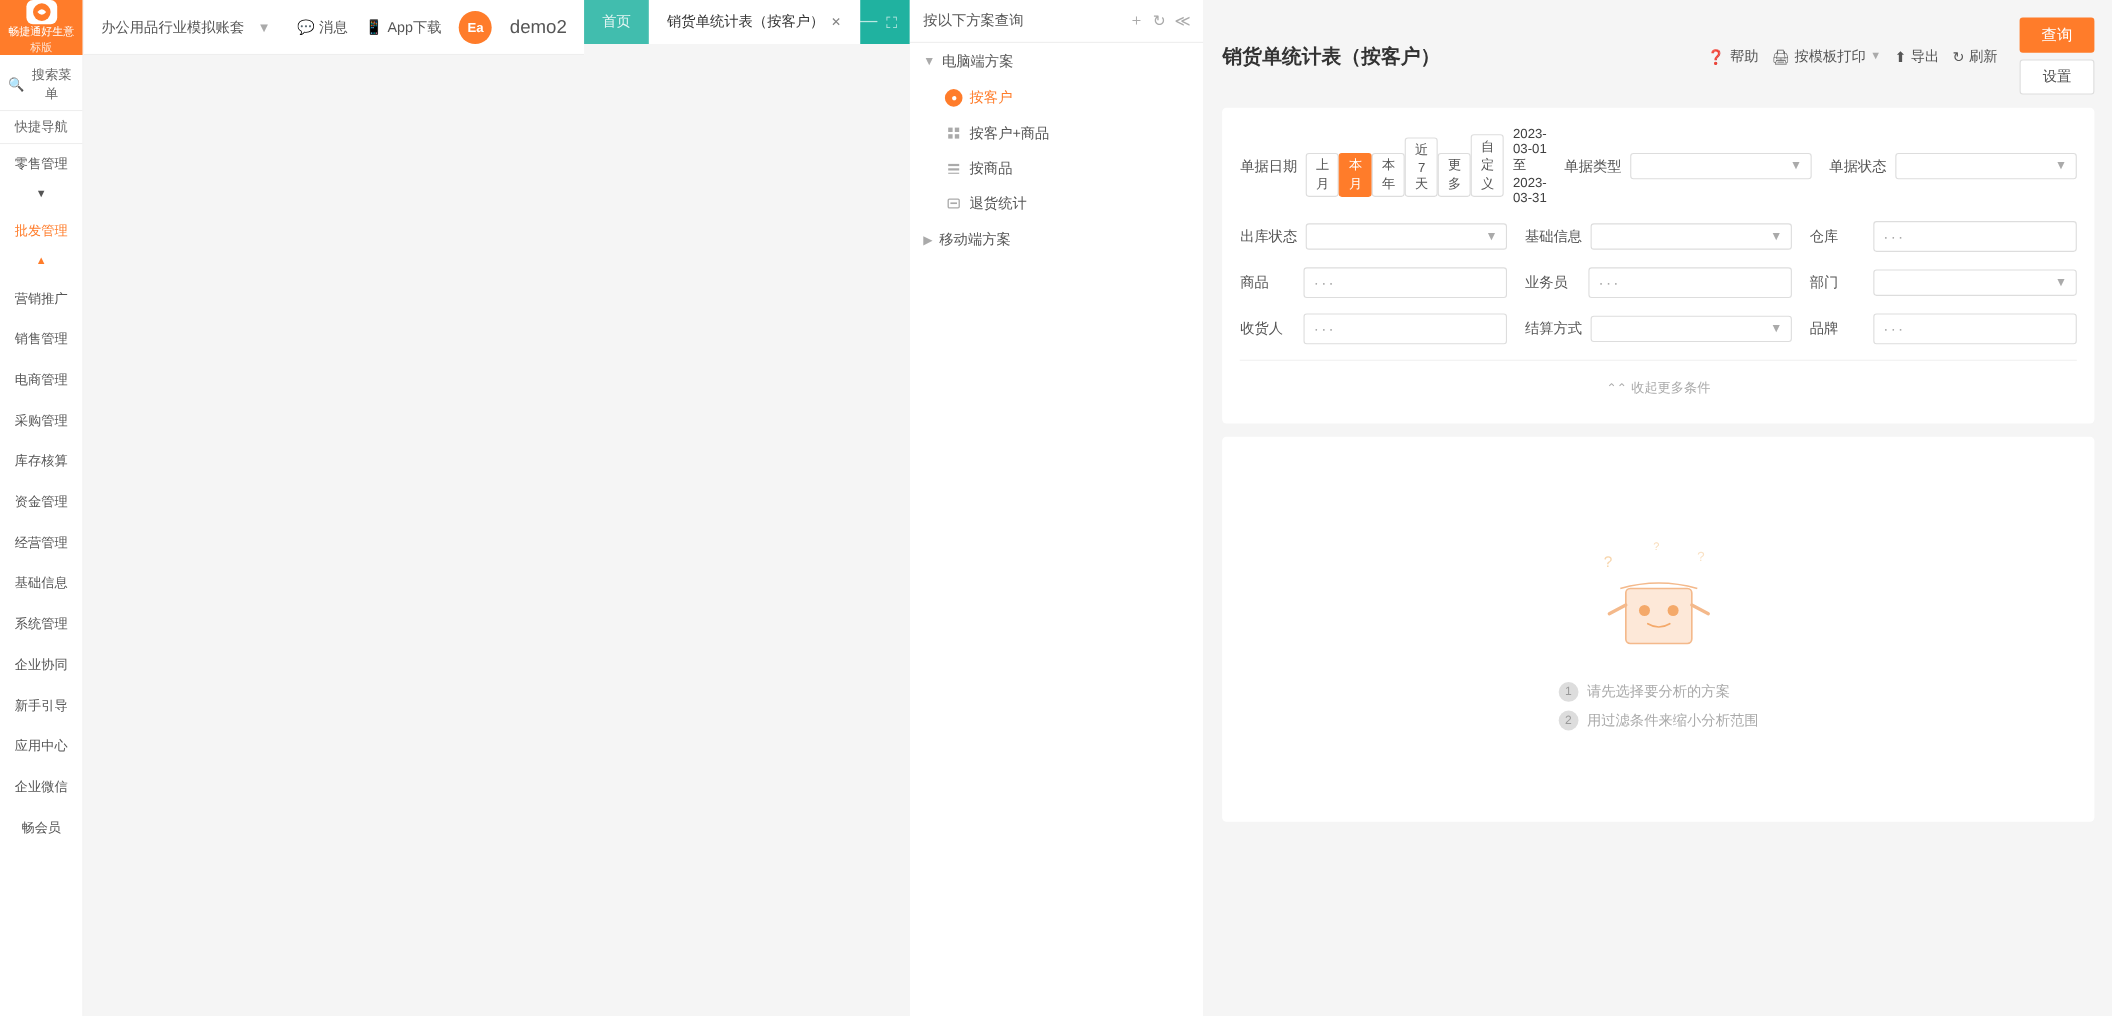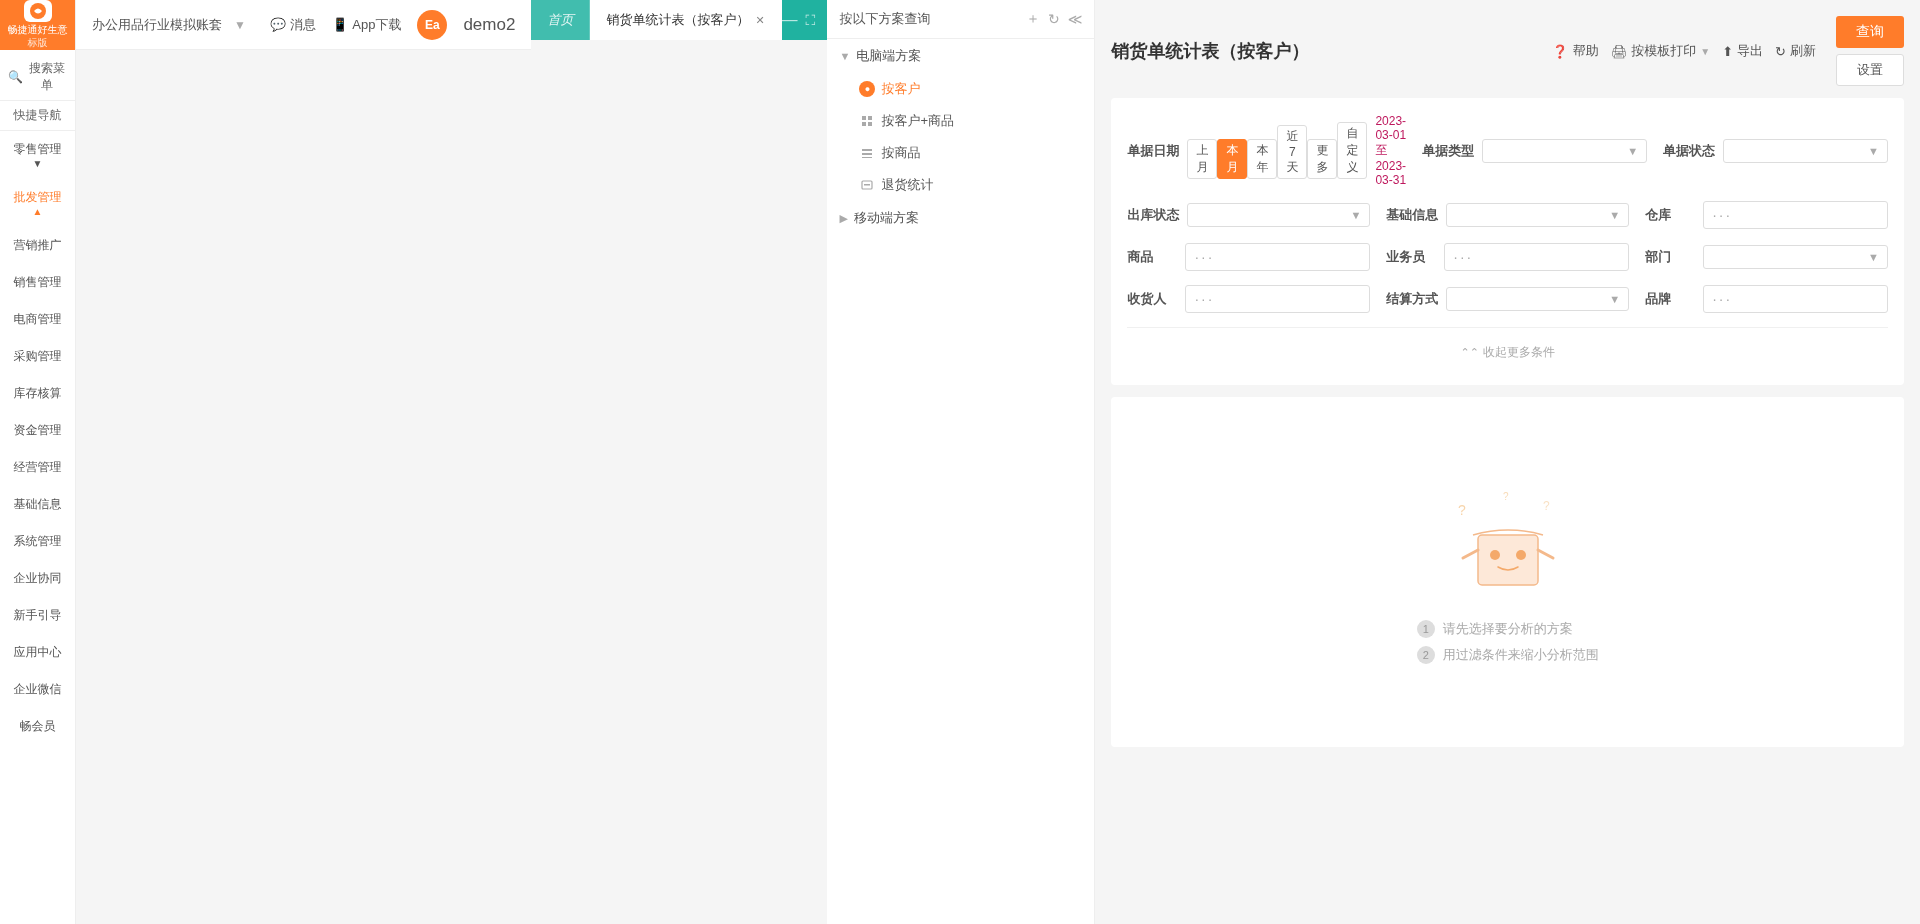--- a/index.html
+++ b/index.html
@@ -56,21 +56,21 @@
     .sidebar-nav-item {
       padding: 10px 4px;
       text-align: center;
       font-size: 12px;
       color: #555;
       cursor: pointer;
       position: relative;
       display: flex;
       flex-direction: column;
       align-items: center;
-      gap: 0;
+      gap: 13px;
     }
     .sidebar-nav-item.active { color: #ff7c2a; }
     .sidebar-nav-item .expand-icon { font-size: 10px; }
 
     
     .main-area {
       flex: 1;
       display: flex;
       flex-direction: row;
       height: 100%;
@@ -121,21 +121,21 @@
       height: 100%;
       padding: 0 16px;
       display: flex;
       align-items: center;
       gap: 6px;
       font-size: 13px;
       cursor: pointer;
       color: rgba(255,255,255,0.85);
       border-right: 1px solid rgba(255,255,255,0.2);
     }
-    .tab.home { background: rgba(255,255,255,0.15); font-style: italic; }
+    .tab.home { background: rgba(255,255,255,0.15); }
     .tab.active { background: #fff; color: #333; }
     .tab .close-icon { font-size: 11px; opacity: 0.6; }
 
     
     .content {
       flex: 1;
       display: flex;
       overflow: hidden;
     }
 
@@ -253,21 +253,20 @@
       display: flex;
       align-items: center;
       gap: 8px;
       flex: 1;
     }
     .filter-label {
       font-size: 13px;
       color: #555;
       white-space: nowrap;
       min-width: 50px;
-      font-weight: bold;
     }
     .filter-control {
       flex: 1;
       display: flex;
       align-items: center;
       gap: 4px;
     }
 
     
     .date-quick-btns {
@@ -280,21 +279,21 @@
       font-size: 12px;
       color: #555;
       border: 1px solid #ddd;
       border-radius: 3px;
       cursor: pointer;
       background: #fff;
     }
     .date-btn.active { background: #ff7c2a; color: #fff; border-color: #ff7c2a; }
     .date-range-text {
       font-size: 12px;
-      color: #be185d;
+      color: #404040;
       margin-left: 4px;
     }
 
     
     .select-control {
       flex: 1;
       border: 1px solid #ddd;
       border-radius: 3px;
       padding: 5px 8px;
       display: flex;

